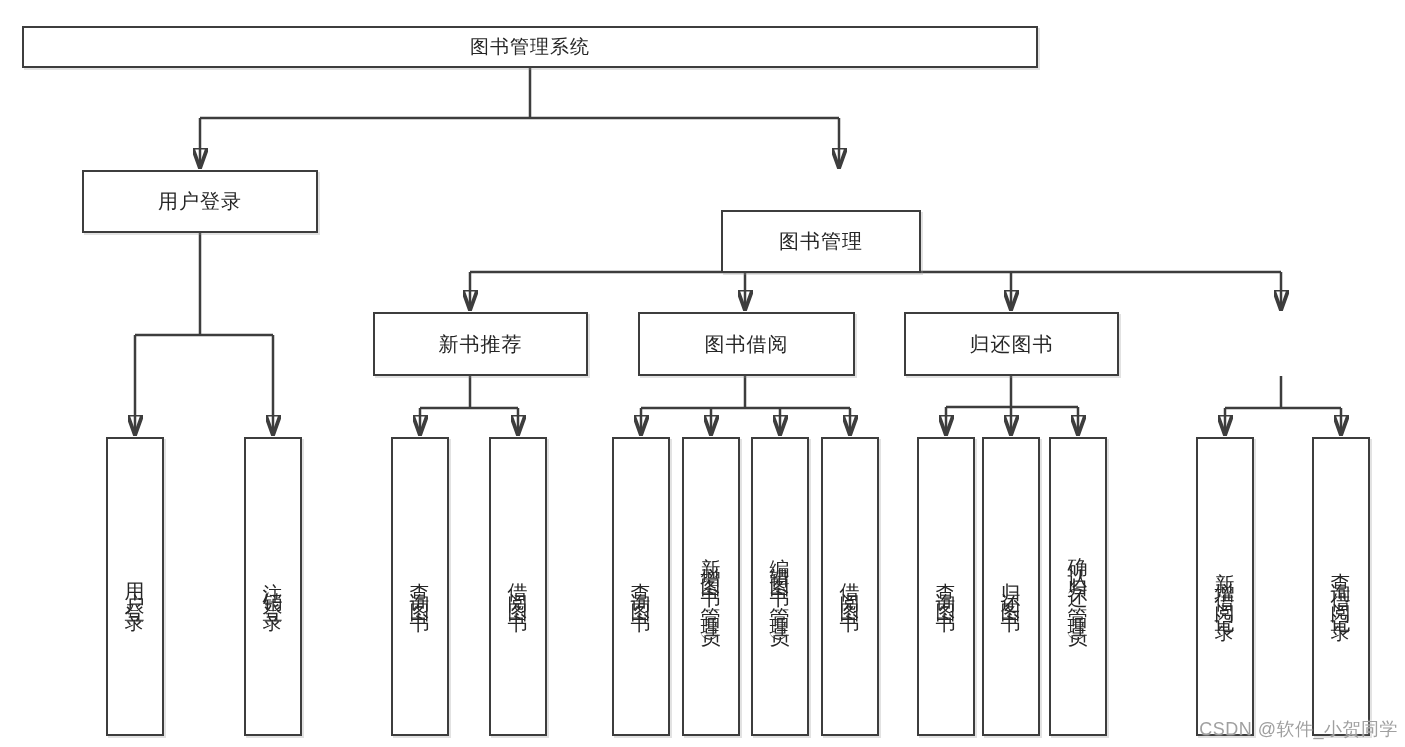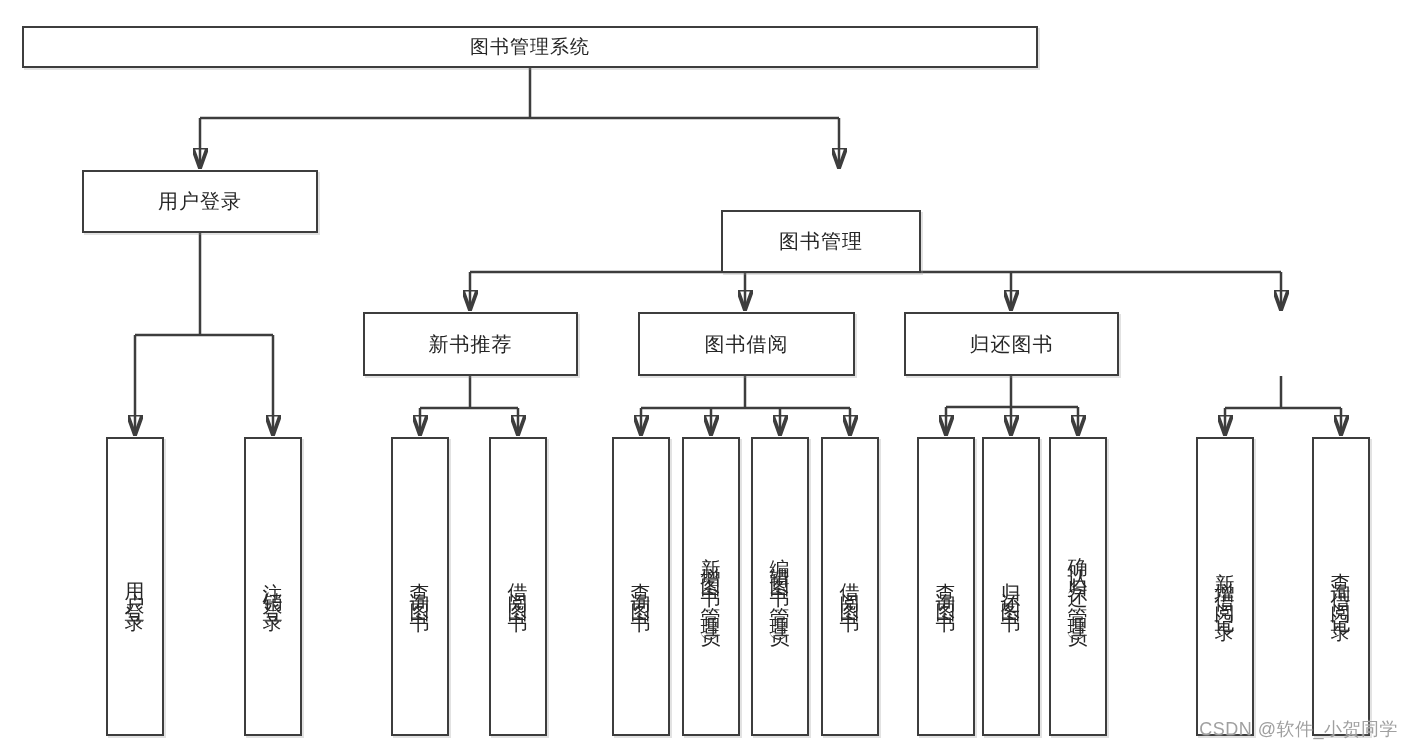--- a/index.html
+++ b/index.html
@@ -114,21 +114,21 @@
     <span>图书管理系统</span>
   </div>
 
   <div class="node hbox" style="left:82px; top:170px; width:236px; height:63px;">
     <span>用户登录</span>
   </div>
   <div class="node hbox" style="left:721px; top:170px; width:200px; height:63px;margin-top:40px;">
     <span>图书管理</span>
   </div>
 
-  <div class="node hbox" style="left:363px; top:312px; width:215px; height:64px;">
+  <div class="node hbox" style="left:373px; top:312px; width:215px; height:64px;">
     <span>新书推荐</span>
   </div>
   <div class="node hbox" style="left:638px; top:312px; width:217px; height:64px;">
     <span>图书借阅</span>
   </div>
   <div class="node hbox" style="left:904px; top:312px; width:215px; height:64px;">
     <span>归还图书</span>
   </div>
 
   <div class="node leaf" style="left:106px; top:437px; width:58px; height:299px;">

